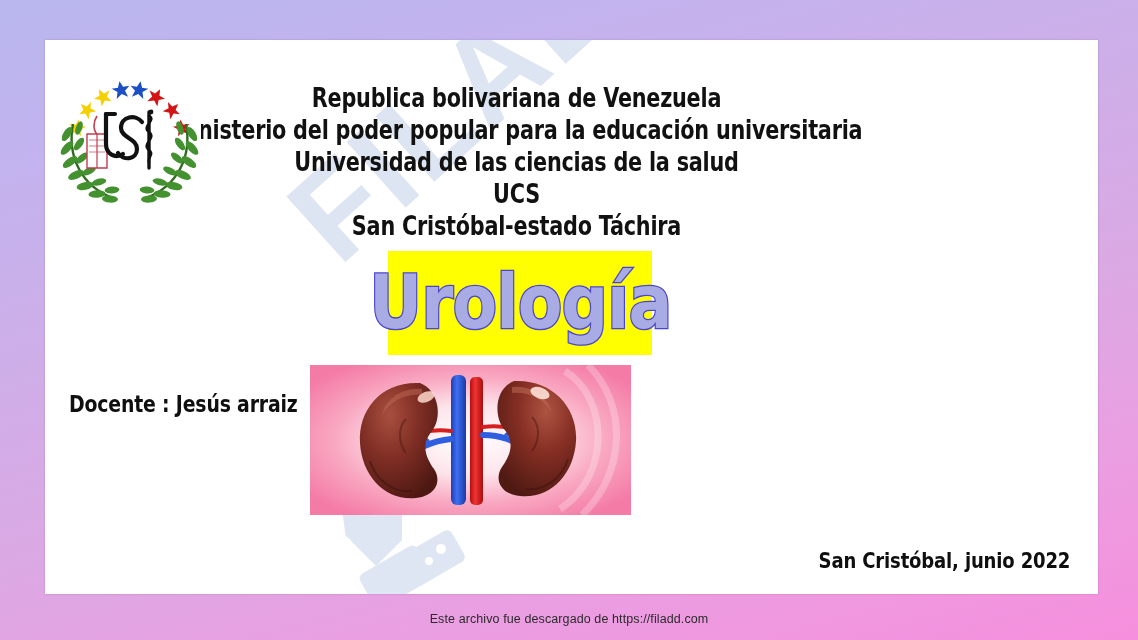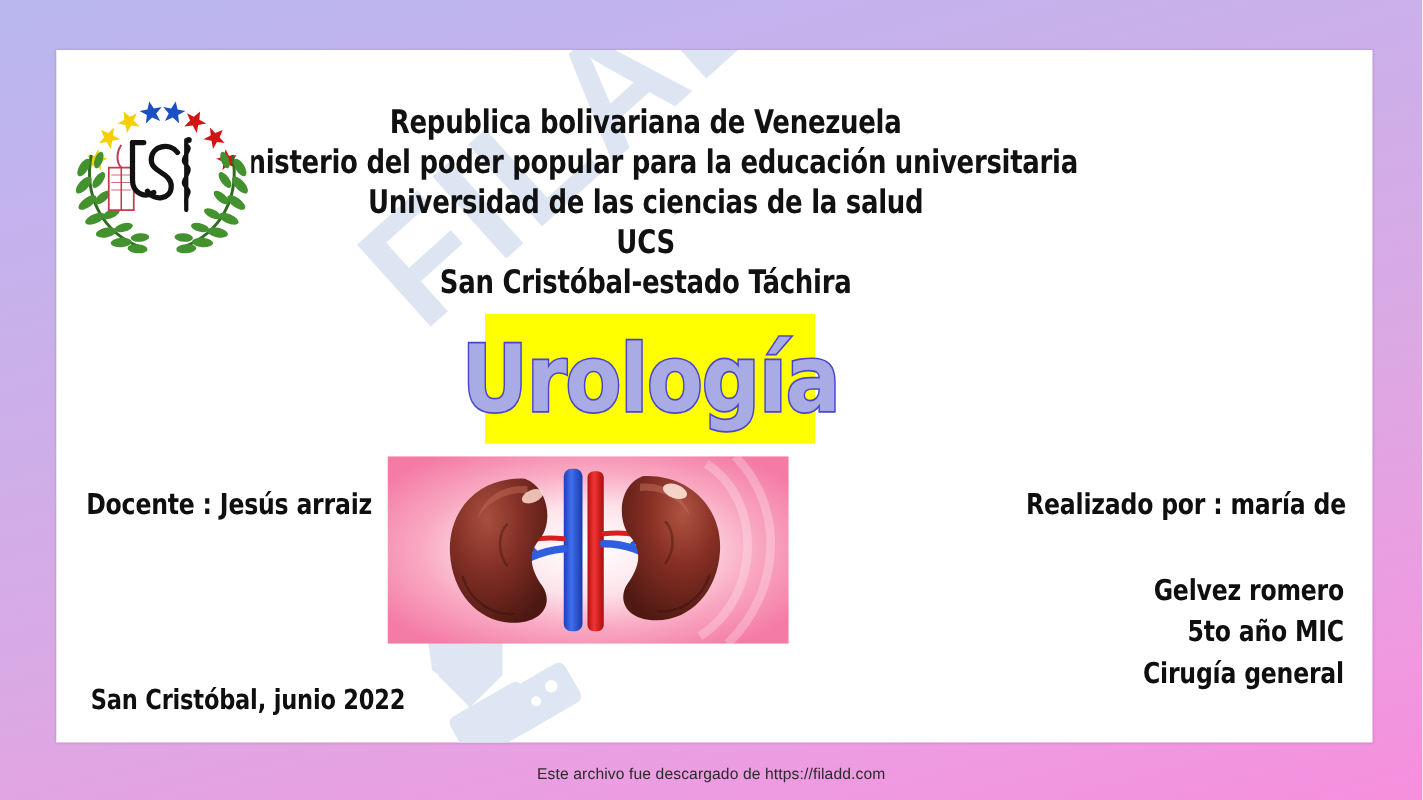--- a/index.html
+++ b/index.html
@@ -172,21 +172,21 @@
   .author-head { padding-right: 10px; }
   .author-rest { padding-right: 12px; }
   .spacer-line { height: 36px; }
 
   
   #place-date {
     position: absolute;
     left: 0px;
     top: 504px;
     width: 1053px;
-    text-align: left;
+    text-align: right;
     z-index: 4;
   }
   #place-date .body-text {
     display: inline-block;
     transform-origin: center center;
     font-size: 22px;
   }
 
   
   #footer-note {
@@ -395,27 +395,20 @@
         <ellipse cx="230" cy="28" rx="10" ry="5.5" fill="#ffe2d6" opacity="0.9" transform="rotate(20 230 28)"></ellipse>
         <path d="M258 94 C252 114, 234 126, 216 124" stroke="#3a120d" stroke-width="2" fill="none" opacity="0.5"></path>
         <path d="M222 52 C230 60, 230 76, 222 86" stroke="#3a120d" stroke-width="2" fill="none" opacity="0.4"></path>
       </g>
     </svg>
 
     <div id="docente-line">
       <div class="body-text">Docente : Jesús arraiz</div>
     </div>
 
-    <div id="author-block">
-      <div class="body-text author-head">Realizado por : maría de</div>
-      <div class="spacer-line"></div>
-      <div class="body-text author-rest">Gelvez romero</div>
-      <div class="body-text author-rest">5to año MIC</div>
-      <div class="body-text author-rest">Cirugía general</div>
-    </div>
 
     <div id="place-date">
       <span class="body-text">San Cristóbal, junio 2022</span>
     </div>
 
   </div>
 
   <div id="footer-note">Este archivo fue descargado de https://filadd.com</div>
 
 </div>

